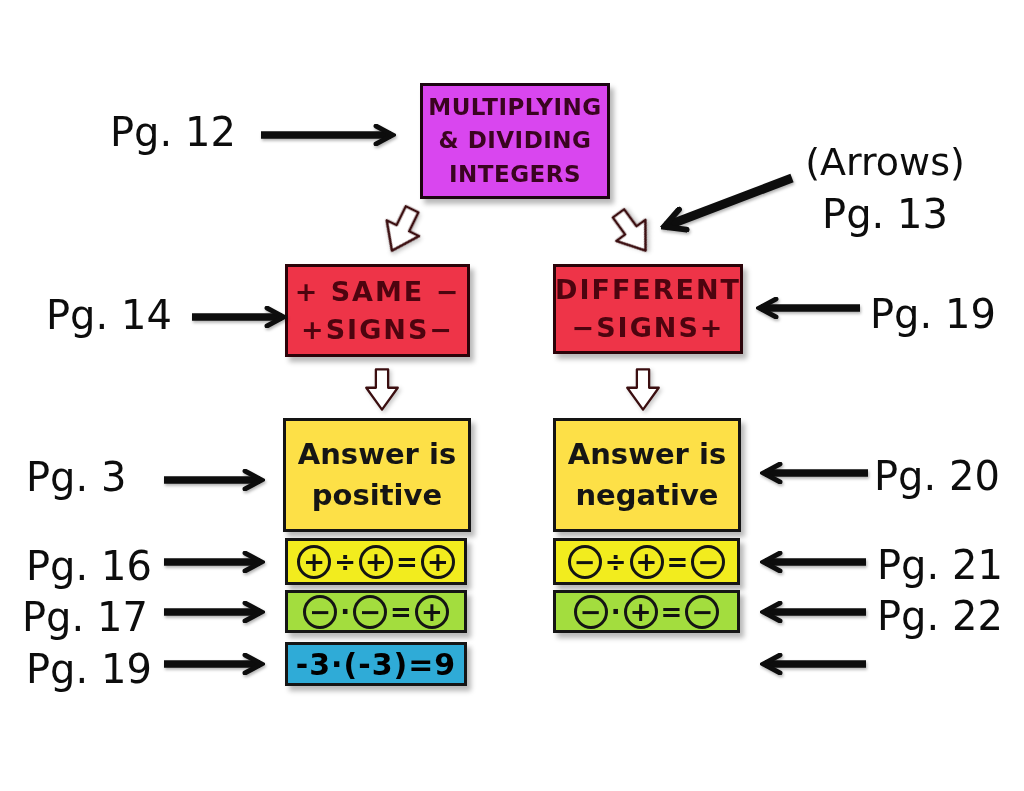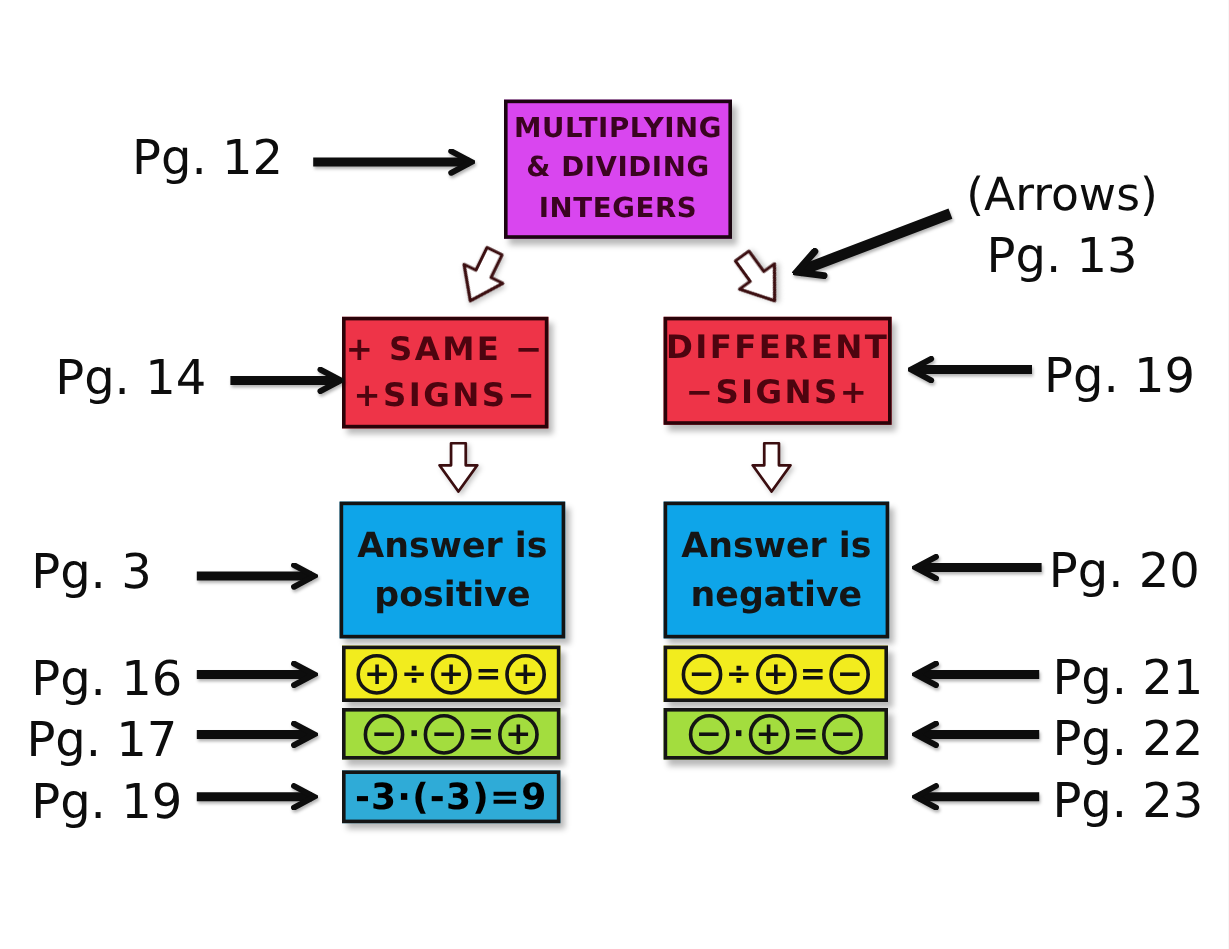--- a/index.html
+++ b/index.html
@@ -16,21 +16,21 @@
   .pre{white-space:pre-line;}
   .title-card{
     background:#d946ef;border-color:#1c0511;color:#3a0420;
     font-weight:bold;font-size:23px;line-height:1.45;letter-spacing:0.5px;
   }
   .header-card{
     background:#ee3448;border-color:#2b0309;color:#4d040f;
     font-weight:bold;font-size:27px;line-height:1.4;letter-spacing:2px;
   }
   .answer-card{
-    background:#0ea5e9;border-color:#141414;color:#151515;
+    background:#fde047;border-color:#141414;color:#151515;
     font-weight:bold;font-size:29px;line-height:1.4;
   }
   .rule-row{gap:2px;}
   .rule-yellow{background:#f2ec1e;}
   .rule-green{background:#a3dd3e;}
   .example-card{
     background:#2fabd7;color:#000000;font-weight:bold;font-size:30px;letter-spacing:1px;
   }
   .circle-sign{
     width:34px;height:34px;border:3px solid #141414;border-radius:50%;
@@ -82,21 +82,21 @@
     <line class="shaft thick" x1="144" y1="14" x2="18" y2="62" marker-end="url(#arrowhead)"></line>
   </svg>
 
   <svg class="hollow-arrow" viewBox="0 0 48 52" style="left:378px;top:203px;width:48px;height:54px;transform:rotate(26deg)">
     <path d="M17,3 L31,3 L31,24 L42,24 L24,49 L6,24 L17,24 Z"></path>
   </svg>
   <svg class="hollow-arrow" viewBox="0 0 48 52" style="left:608px;top:205px;width:48px;height:54px;transform:rotate(-36deg)">
     <path d="M17,3 L31,3 L31,24 L42,24 L24,49 L6,24 L17,24 Z"></path>
   </svg>
 
-  <div class="card header-card pre" style="left:285px;top:264px;width:172px;height:93px">+ SAME −
+  <div class="card header-card pre" style="left:285px;top:264px;width:185px;height:93px">+ SAME −
 +SIGNS−</div>
   <div class="card header-card pre" style="left:553px;top:264px;width:190px;height:90px">DIFFERENT
 −SIGNS+</div>
 
   <div class="pg-label" style="left:46px;top:291px">Pg. 14</div>
   <svg class="black-arrow" style="left:190px;top:303px" width="108" height="28">
     <line class="shaft" x1="2" y1="14" x2="92" y2="14" marker-end="url(#arrowhead)"></line>
   </svg>
 
   <div class="pg-label" style="left:870px;top:290px">Pg. 19</div>
@@ -176,18 +176,17 @@
   <div class="pg-label" style="left:877px;top:541px">Pg. 21</div>
   <svg class="black-arrow" style="left:752px;top:548px" width="118" height="28">
     <line class="shaft" x1="114" y1="14" x2="13" y2="14" marker-end="url(#arrowhead)"></line>
   </svg>
 
   <div class="pg-label" style="left:877px;top:592px">Pg. 22</div>
   <svg class="black-arrow" style="left:752px;top:598px" width="118" height="28">
     <line class="shaft" x1="114" y1="14" x2="13" y2="14" marker-end="url(#arrowhead)"></line>
   </svg>
 
-  <div class="pg-label" style="left:877px;top:644px">Pg. 23</div>
   <svg class="black-arrow" style="left:752px;top:650px" width="118" height="28">
     <line class="shaft" x1="114" y1="14" x2="13" y2="14" marker-end="url(#arrowhead)"></line>
   </svg>
 
 </div>
 
 </body></html>

